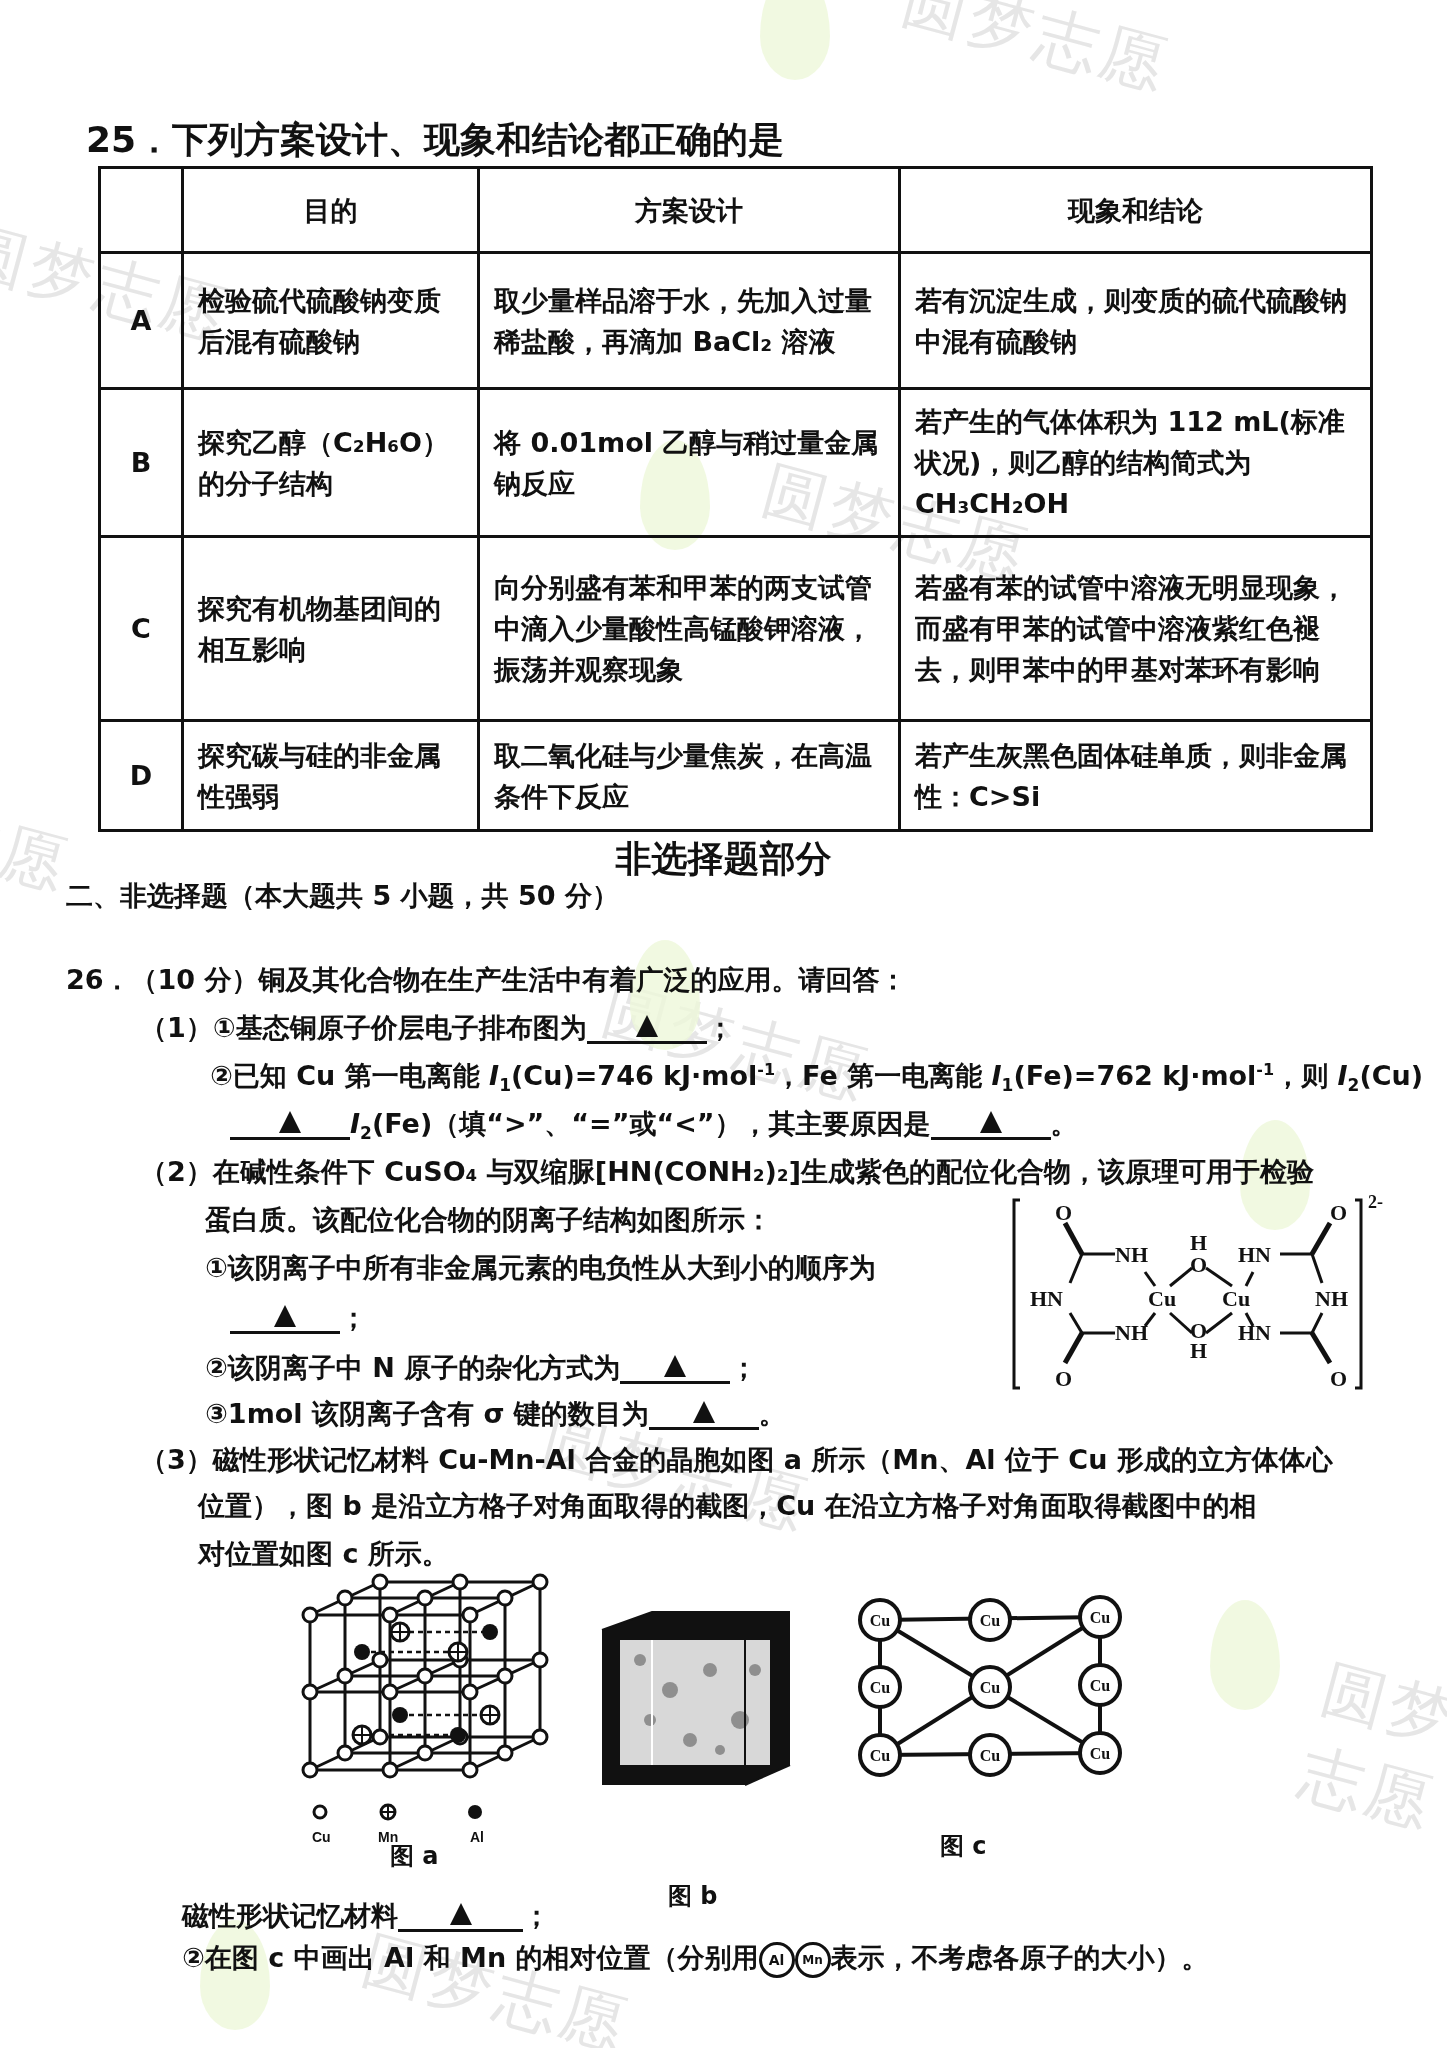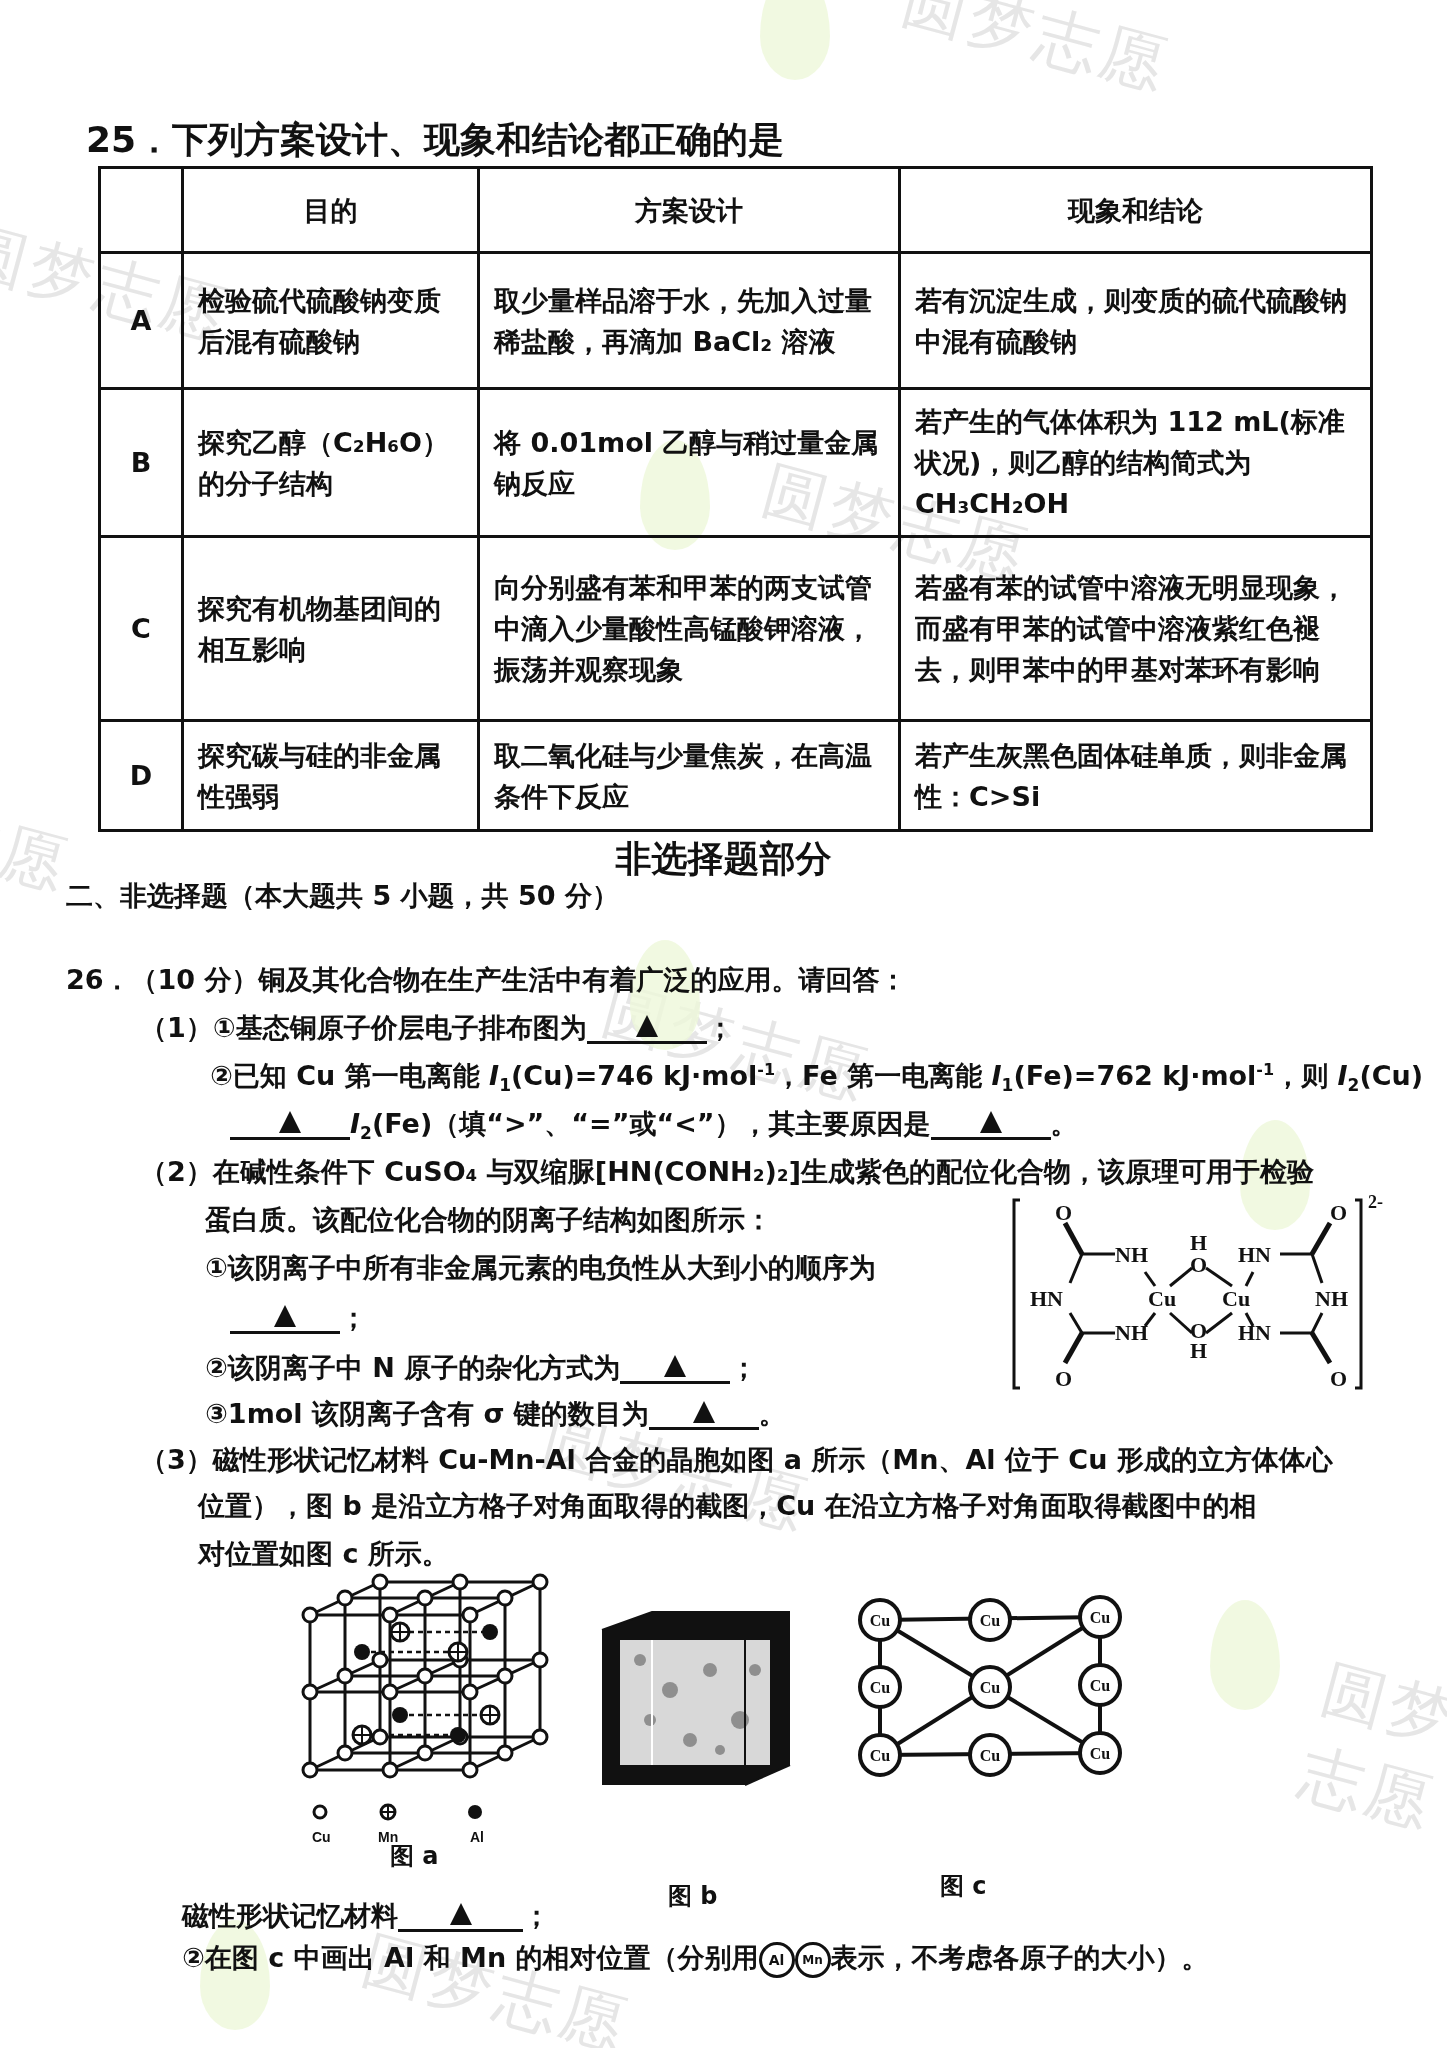--- a/index.html
+++ b/index.html
@@ -298,20 +298,20 @@
     <text x="135" y="31">Cu</text>
     <text x="245" y="28">Cu</text>
     <text x="25" y="98">Cu</text>
     <text x="135" y="98">Cu</text>
     <text x="245" y="96">Cu</text>
     <text x="25" y="166">Cu</text>
     <text x="135" y="166">Cu</text>
     <text x="245" y="164">Cu</text>
   </g>
 </svg>
-<div class="fig-cap" style="left:940px;top:1830px;margin-top:40px;">图 c</div>
+<div class="fig-cap" style="left:940px;top:1830px;">图 c</div>
 
 <div class="line" style="left:182px;top:1898px;">
   <span>磁性形状记忆材料</span><span class="blank" style="width:125px;"><span class="tri"></span></span><span>；</span>
 </div>
 <div class="line" style="left:182px;top:1940px;">
   <span>②在图 c 中画出 Al 和 Mn 的相对位置（分别用</span><span style="display:inline-block;width:30px;height:30px;border:3px solid #111;border-radius:50%;font-size:14px;text-align:center;line-height:30px;vertical-align:middle;">Al</span><span style="display:inline-block;width:30px;height:30px;border:3px solid #111;border-radius:50%;font-size:12px;text-align:center;line-height:30px;vertical-align:middle;">Mn</span><span>表示，不考虑各原子的大小）。</span>
 </div>
 
 </body></html>

